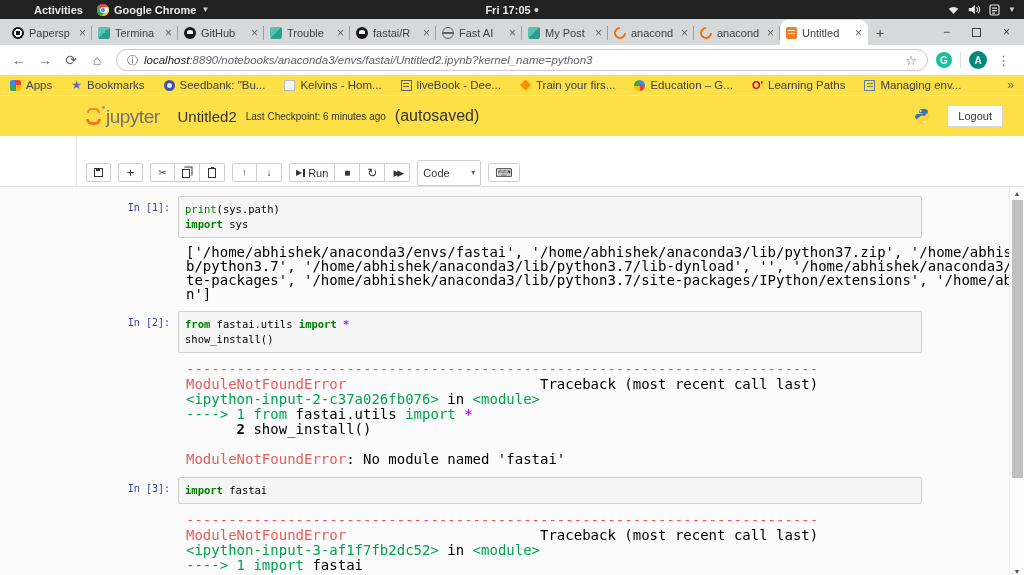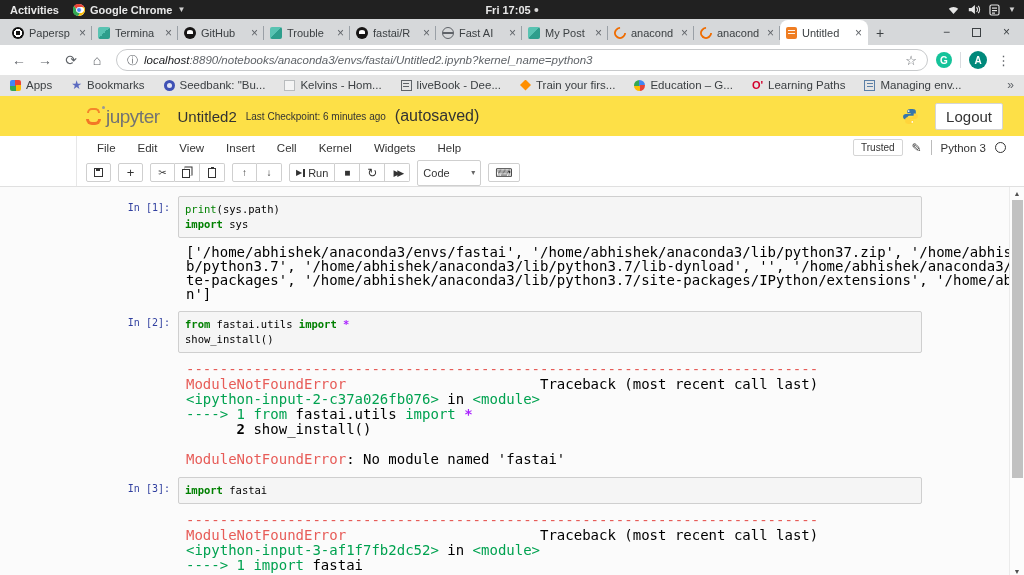--- a/index.html
+++ b/index.html
@@ -1,19 +1,19 @@
 <!DOCTYPE html>
 <html><head>
 <meta charset="utf-8">
 <style>
   * { margin:0; padding:0; box-sizing:border-box; }
   html,body { width:1024px; height:575px; overflow:hidden; font-family:"Liberation Sans", sans-serif; background:#fff; }
 
   
-  .gnome-bar { height:19px; background:#212121; color:#e8e8e8; display:flex; align-items:center; position:relative; font-size:11px; font-weight:bold; }
+  .gnome-bar { height:19px; background:#212121; color:#e8e8e8; display:flex; align-items:center; position:relative; font-size:11px; font-weight:bold;padding-left:24px; }
   .gnome-left { display:flex; align-items:center; gap:14px; padding-left:10px; }
   .gnome-appname { display:flex; align-items:center; gap:5px; }
   .gnome-clock { position:absolute; left:50%; transform:translateX(-50%); display:flex; align-items:center; gap:4px; }
   .clock-dot { width:4px; height:4px; border-radius:50%; background:#d8d8d8; display:inline-block; }
   .gnome-right { margin-left:auto; display:flex; align-items:center; gap:8px; padding-right:8px; }
   .caret { font-size:8px; color:#cfcfcf; }
 
   
   .tabstrip { height:26px; background:#d6d8da; display:flex; align-items:flex-end; padding-left:6px; }
   .tab { width:86px; height:24px; display:flex; align-items:center; gap:5px; padding:0 6px; font-size:11px; color:#3c4043; position:relative; cursor:pointer; }
@@ -44,21 +44,21 @@
   .omnibox .info-i { color:#5f6368; font-size:11px; }
   .url-host { color:#202124; }
   .url-rest { color:#5f6368; }
   .omni-star { margin-left:auto; color:#5f6368; font-size:13px; }
   .ext-g { width:16px; height:16px; border-radius:50%; background:#15c39a; color:#fff; font-size:10px; font-weight:bold; display:flex; align-items:center; justify-content:center; }
   .nav-sep { width:1px; height:16px; background:#dadce0; margin:0 4px; }
   .avatar { width:18px; height:18px; border-radius:50%; background:#00897b; color:#fff; font-size:10px; font-weight:bold; display:flex; align-items:center; justify-content:center; }
   .kebab { color:#5f6368; font-size:13px; padding:0 6px; }
 
   
-  .bookmarksrow { height:21px; background:#e5e5e5; border-bottom:1px solid #e4e4e4; display:flex; align-items:center; padding:0 10px; font-size:11.5px; color:#3c4043; }
+  .bookmarksrow { height:21px; background:#fde047; border-bottom:1px solid #e4e4e4; display:flex; align-items:center; padding:0 10px; font-size:11.5px; color:#3c4043; }
   .bm-item { display:flex; align-items:center; gap:5px; margin-right:19px; white-space:nowrap; }
   .bm-ico { width:11px; height:11px; flex:none; position:relative; display:inline-block; }
   .ico-appsgrid { background:conic-gradient(#ea4335 0 25%, #fbbc05 0 50%, #34a853 0 75%, #4285f4 0); border-radius:2px; }
   .ico-star { color:#5c6bc0; font-size:12px; width:auto; height:auto; line-height:11px; }
   .ico-seedbank { border-radius:50%; background:#3f51b5; }
   .ico-seedbank:after { content:""; position:absolute; inset:3px; border-radius:50%; background:#fff; opacity:.85; }
   .ico-page { border:1px solid #b9bcbe; background:#f4f4f4; }
   .ico-livebook { border:1.5px solid #5f6368; }
   .ico-livebook:after { content:""; position:absolute; left:1.5px; right:1.5px; top:2.5px; height:4px; background:linear-gradient(#5f6368 0 1px, transparent 1px 3px, #5f6368 3px); }
   .ico-train { background:#ff8f00; clip-path:polygon(50% 0, 100% 50%, 50% 100%, 0 50%); }
@@ -73,21 +73,21 @@
   .jlogo { display:flex; align-items:flex-end; gap:2px; }
   .jlogo-mark { position:relative; width:20px; height:20px; }
   .jlogo-mark .m-top { position:absolute; top:2px; left:3px; width:13px; height:5px; border:2.5px solid #f37626; border-bottom:none; border-radius:10px 10px 0 0; opacity:.85; }
   .jlogo-mark .m-bot { position:absolute; bottom:1px; left:2px; width:15px; height:6px; border:3px solid #f37626; border-top:none; border-radius:0 0 12px 12px; }
   .jlogo-mark .m-dot { position:absolute; top:0; right:-1px; width:3px; height:3px; border-radius:50%; background:#989798; }
   .jlogo-text { font-size:19px; color:#737373; letter-spacing:-0.5px; line-height:18px; }
   .jtitle { font-size:15px; color:#333; margin-left:18px; }
   .jcheckpoint { font-size:10px; color:#333; margin-left:9px; }
   .jautosave { font-size:16px; color:#333; margin-left:9px; }
   .jheader-right { margin-left:auto; display:flex; align-items:center; gap:16px; }
-  .logout-btn { font-size:15px; color:#333; border:1px solid #d5d5d5; border-radius:2px; padding:4px 10px; background:#fff; }
+  .logout-btn { font-size:11px; color:#333; border:1px solid #d5d5d5; border-radius:2px; padding:4px 10px; background:#fff; }
 
   
   .jbody-head { margin-left:76px; margin-right:14px; border-left:1px solid #e7e7e7; }
   .jmenubar { height:23px; display:flex; align-items:center; font-size:11.5px; color:#333; padding-left:9px; }
   .jmenu-item { padding:0 11px; }
   .jmenu-right { margin-left:auto; display:flex; align-items:center; gap:9px; padding-right:4px; }
   .trusted-btn { font-size:10px; color:#333; border:1px solid #d5d5d5; border-radius:2px; padding:2px 7px; background:#fff; }
   .pencil { font-size:12px; color:#333; }
   .menu-sep { width:1px; height:15px; background:#bbb; }
   .kernel-name { font-size:11.5px; color:#333; }
@@ -323,37 +323,20 @@
           <circle cx="9.7" cy="13.1" r="0.8" fill="#fff"></circle>
         </svg>
     </span>
     <button class="logout-btn">Logout</button>
   </span>
 </div>
 
 <div class="jbody-head">
 
   <div class="jmenubar">
-    <span id="jmenu-items" style="display:flex;">
-        <div class="jmenu-item">File</div>
-        <div class="jmenu-item">Edit</div>
-        <div class="jmenu-item">View</div>
-        <div class="jmenu-item">Insert</div>
-        <div class="jmenu-item">Cell</div>
-        <div class="jmenu-item">Kernel</div>
-        <div class="jmenu-item">Widgets</div>
-        <div class="jmenu-item">Help</div>
-      </span>
-    <span class="jmenu-right">
-      <button class="trusted-btn">Trusted</button>
-      <span class="pencil">✎</span>
-      <span class="menu-sep"></span>
-      <span class="kernel-name">Python 3</span>
-      <span class="kernel-circle"></span>
-    </span>
   </div>
 
   <div class="jtoolbar">
     <span class="btn-group">
         <span class="jt-btn">
           <span class="icon-floppy"></span>
         </span>
       </span>
     <span class="btn-group">
         <span class="jt-btn" style="font-size:13px;">+</span>

